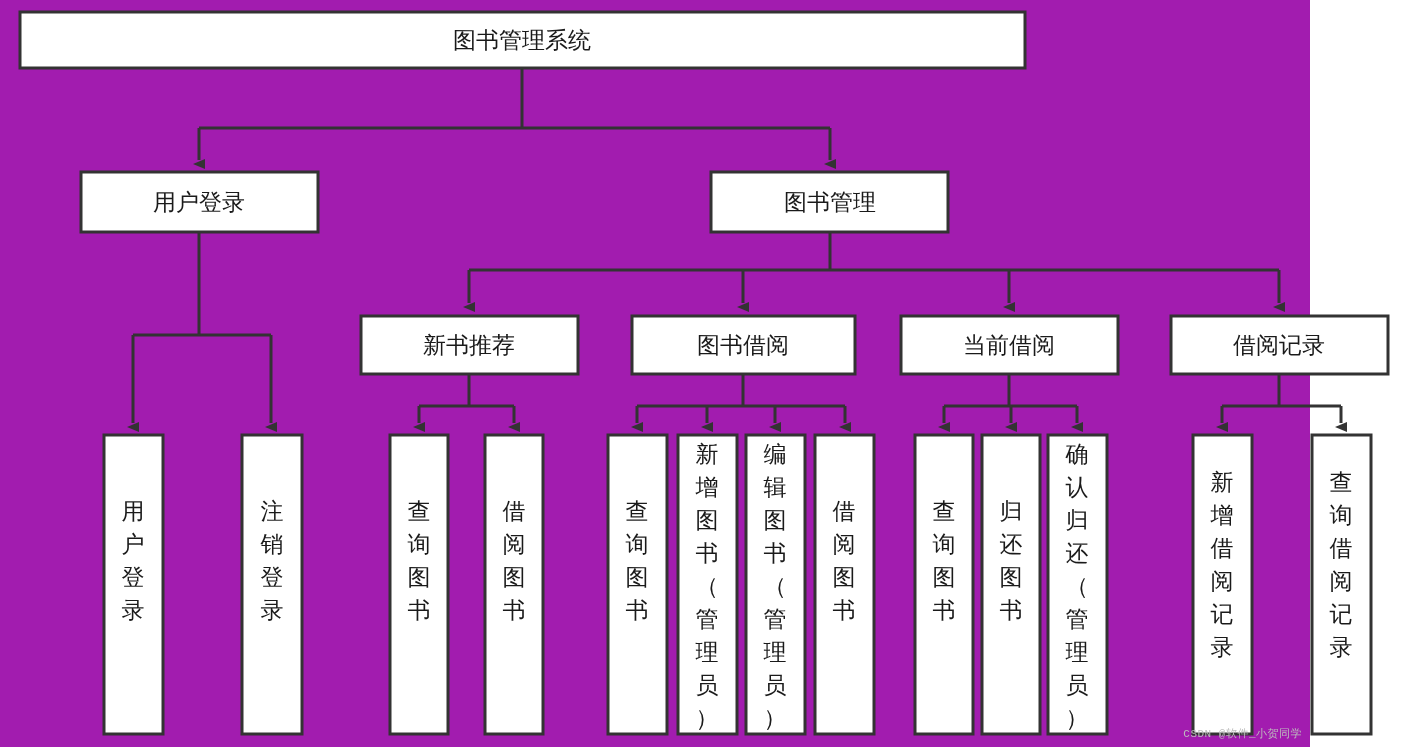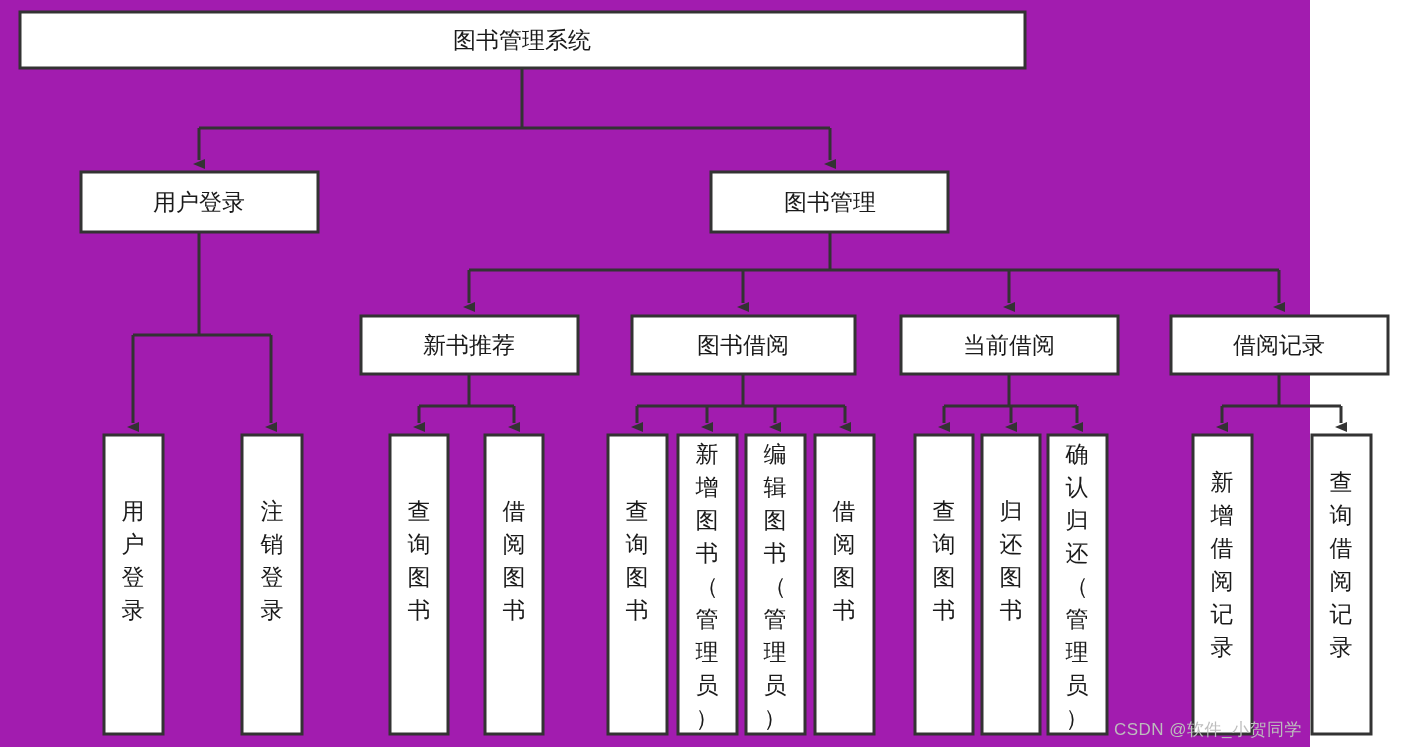--- a/index.html
+++ b/index.html
@@ -6,23 +6,23 @@
   body{width:1405px;height:747px;overflow:hidden;
        font-family:"DejaVu Sans","Liberation Sans",sans-serif;}
   #stage{position:relative;width:1310px;height:747px;background:#a21caf;}
   svg#diagram{position:absolute;left:0;top:0;width:1405px;height:747px;display:block;}
   .node-rect{fill:#ffffff;stroke:#333333;stroke-width:3;}
   .link{stroke:#333333;stroke-width:3;fill:none;stroke-linecap:butt;}
   .node-label{fill:#1a1a1a;font-size:23px;font-family:"DejaVu Sans","Liberation Sans",sans-serif;
               dominant-baseline:middle;text-anchor:middle;}
   .node-label-v{fill:#1a1a1a;font-size:23px;font-family:"DejaVu Sans","Liberation Sans",sans-serif;
               text-anchor:middle;}
-  .watermark{position:absolute;right:8px;bottom:6px;color:#bdbdbd;font-size:17px;
+  .watermark{position:absolute;right:8px;bottom:6px;color:#bdbdbd;font-size:11px;
              letter-spacing:.5px;white-space:nowrap;
-             font-family:Liberation Sans, sans-serif;}
+             font-family:Liberation Mono, monospace;}
 </style>
 </head>
 <body>
 
 <div id="stage">
 
   <svg id="diagram" viewBox="0 0 1405 747">
     <defs>
       <marker id="arrow" markerWidth="10" markerHeight="12" refX="1" refY="6" orient="auto" markerUnits="userSpaceOnUse">
         <path d="M0,0 L10,0 L5,12 z" fill="#333333"></path>

